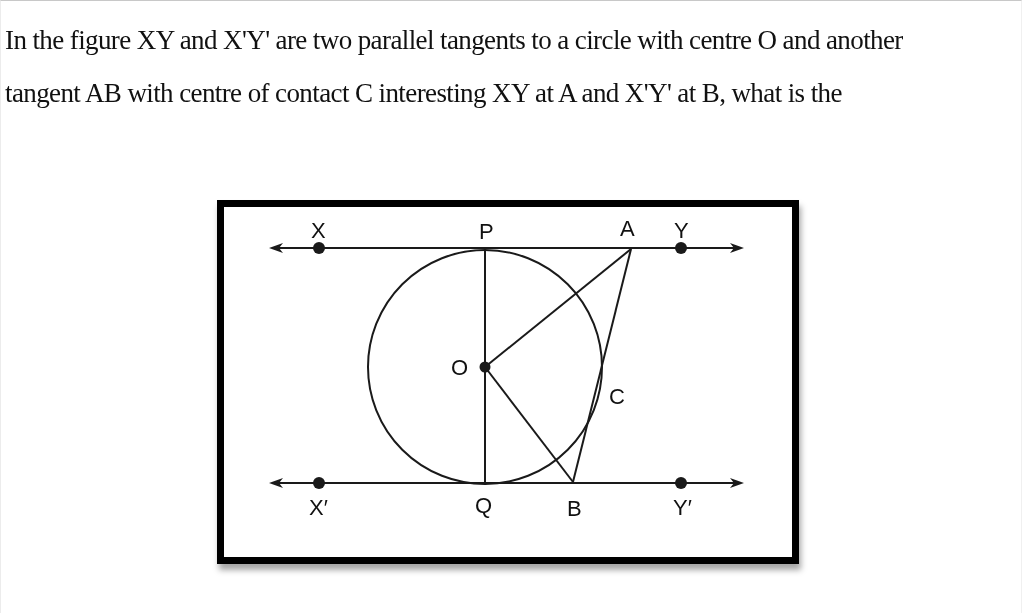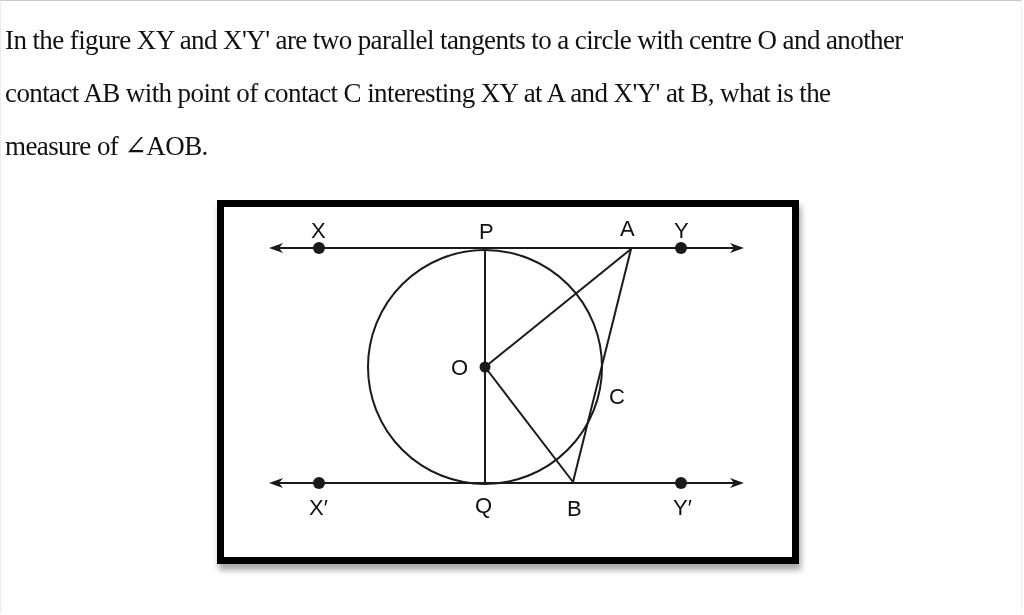--- a/index.html
+++ b/index.html
@@ -63,22 +63,21 @@
       fill: #111111;
     }
   </style>
 </head>
 <body>
 
 <div class="page-frame"></div>
 
 <div class="question">
   <span class="line">In the figure XY and X'Y' are two parallel tangents to a circle with centre O and another</span>
-  <span class="line">contact AB with point of contact C interesting XY at A and X'Y' at B, what is the</span>
-  <span class="line">measure of ∠AOB.</span>
+  <span class="line">tangent AB with centre of contact C interesting XY at A and X'Y' at B, what is the</span>
 </div>
 
 <div class="figure">
 
   <svg viewBox="0 0 582 364" xmlns="http://www.w3.org/2000/svg">
     <g stroke="#1a1a1a" stroke-width="2" fill="none">
 
       <line x1="56" y1="48" x2="522" y2="48"></line>
 
       <line x1="56" y1="283" x2="522" y2="283"></line>

